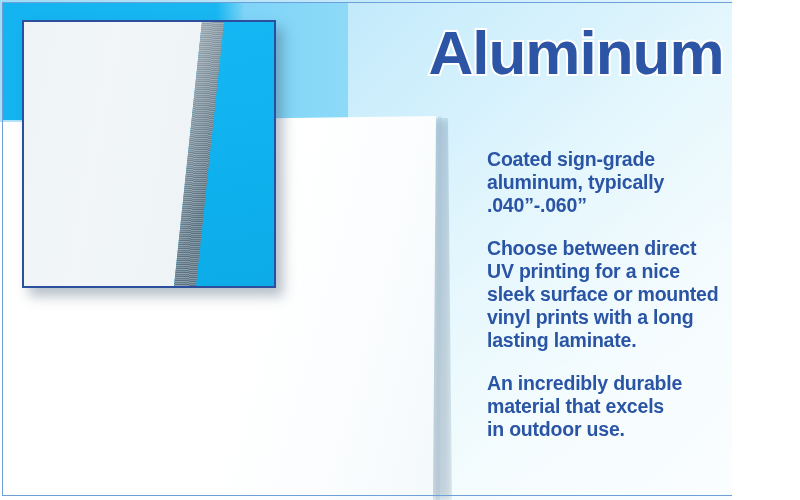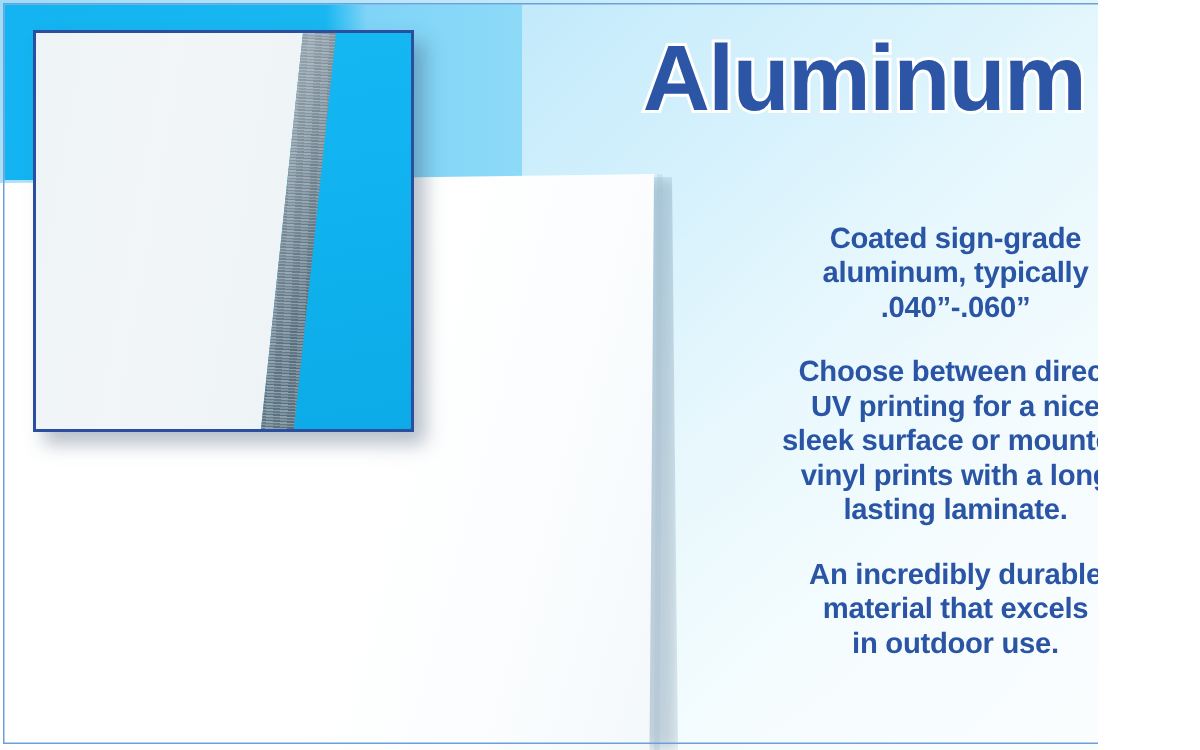--- a/index.html
+++ b/index.html
@@ -150,21 +150,20 @@
     paint-order: stroke fill;
     white-space: nowrap;
   }
 
   
   #copy {
     position: absolute;
     left: 487px; top: 148px;
     width: 300px;
     z-index: 40;
-    text-align: center;
   }
   .para {
     color: #2a54a4;
     font-size: 19.5px;
     font-weight: bold;
     line-height: 1.18;
     letter-spacing: -0.2px;
     margin: 0 0 20px 0;
     white-space: pre-line;
   }

